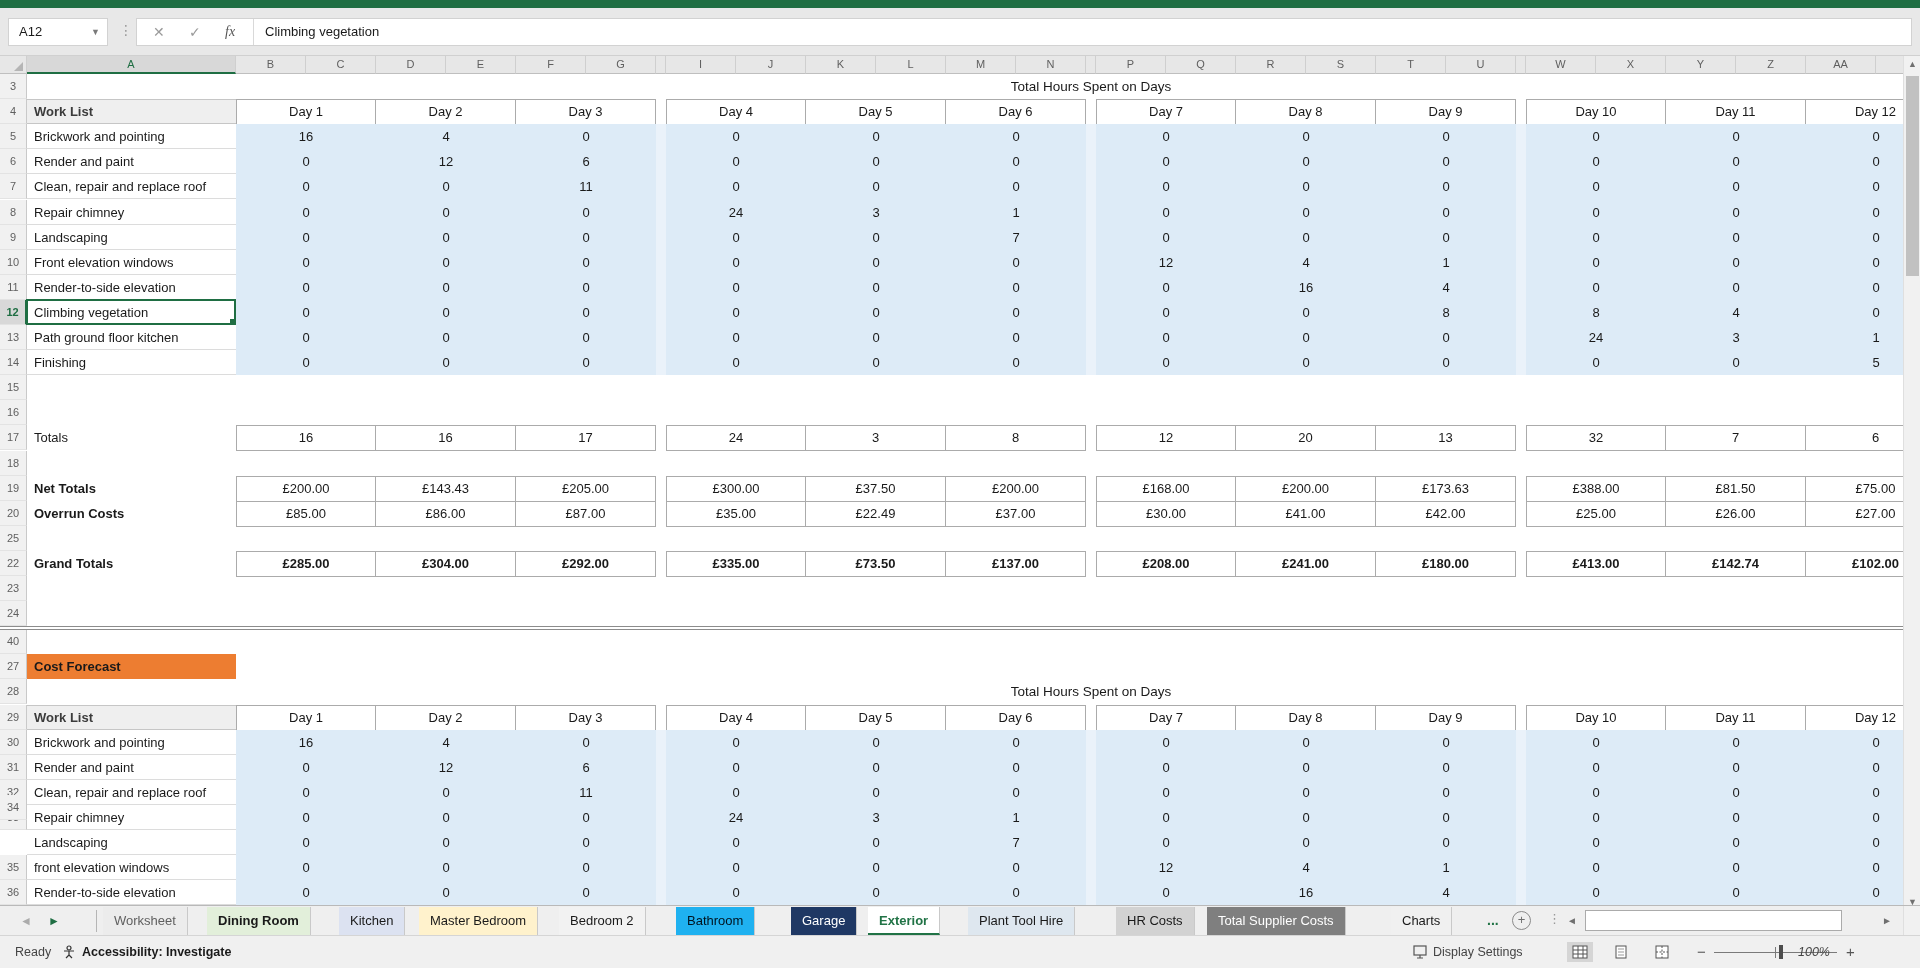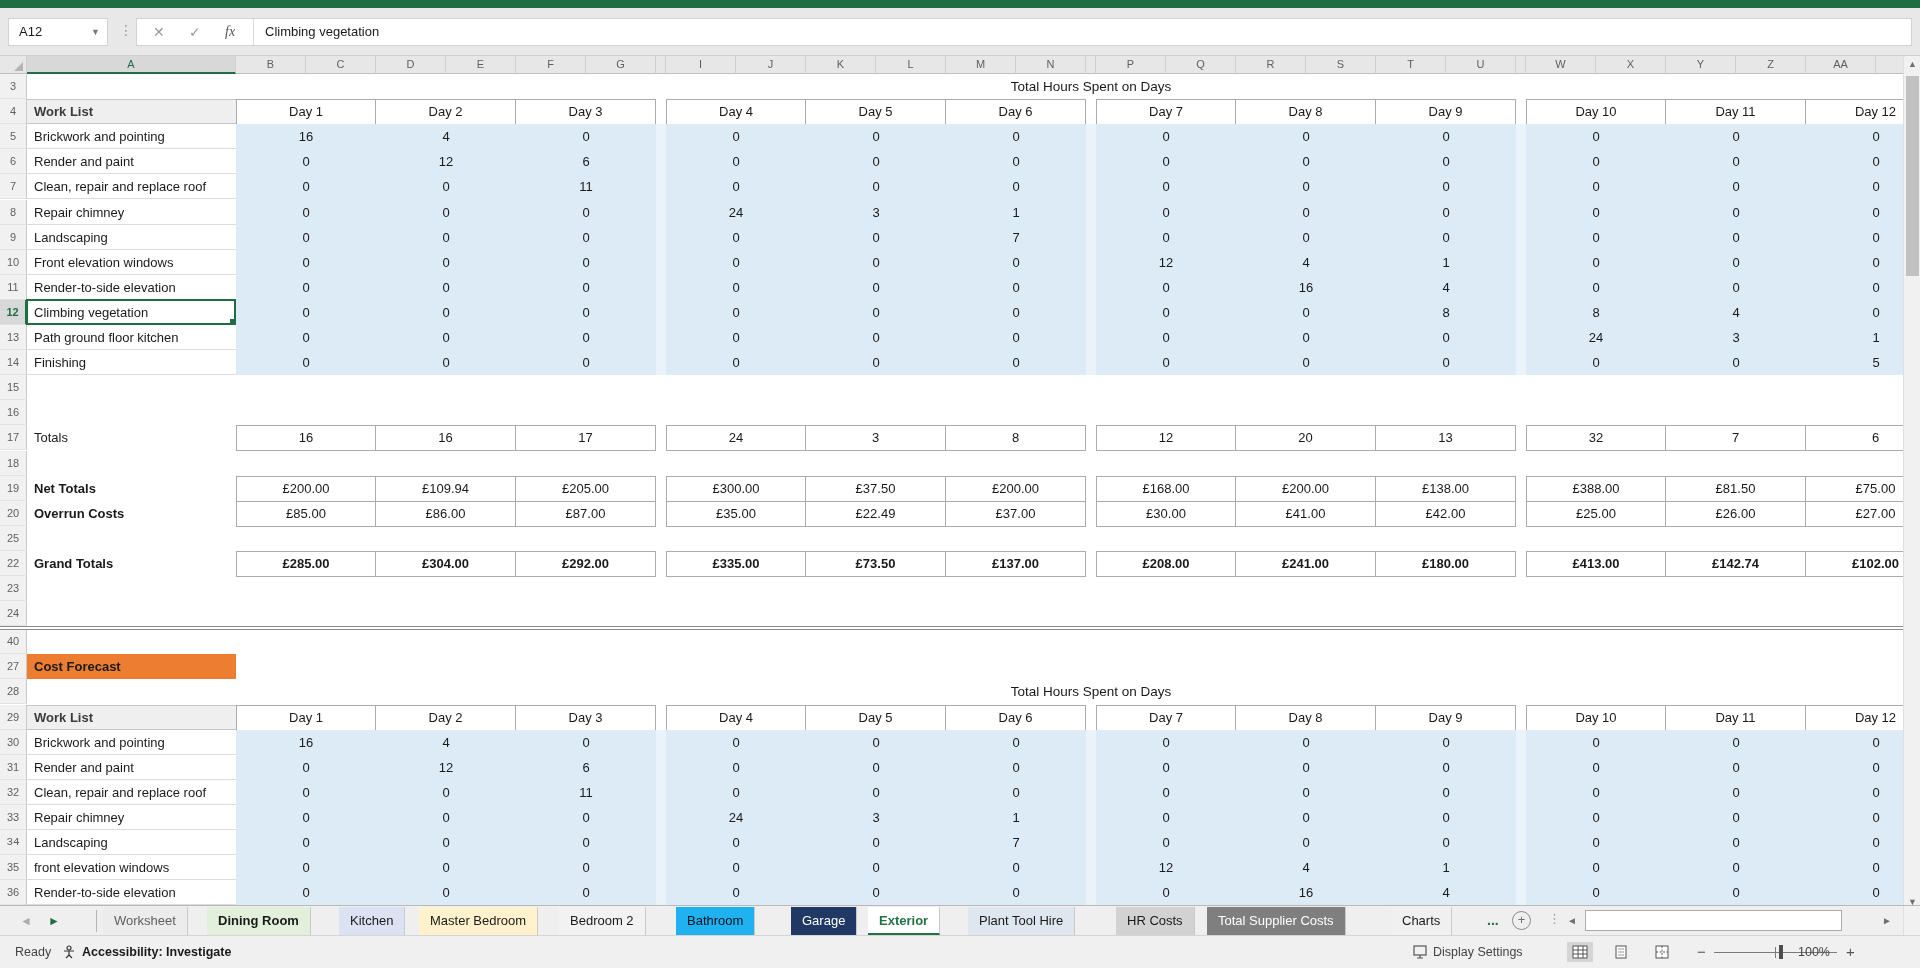--- a/index.html
+++ b/index.html
@@ -131,21 +131,21 @@
       <div class="gut" style="top: 520px; height: 25.1px; line-height: 25.1px;">23</div>
       <div class="gut" style="top: 545.1px; height: 25.1px; line-height: 25.1px;">24</div>
       <div class="gut" style="top: 573.2px; height: 25.1px; line-height: 25.1px;">40</div>
       <div class="gut" style="top: 598.3px; height: 25.1px; line-height: 25.1px;">27</div>
       <div class="gut" style="top: 623.4px; height: 25.1px; line-height: 25.1px;">28</div>
       <div class="gut" style="top: 648.5px; height: 25.1px; line-height: 25.1px;">29</div>
       <div class="gut" style="top: 673.6px; height: 25.1px; line-height: 25.1px;">30</div>
       <div class="gut" style="top: 698.7px; height: 25.1px; line-height: 25.1px;">31</div>
       <div class="gut" style="top: 723.8px; height: 25.1px; line-height: 25.1px;">32</div>
       <div class="gut" style="top: 748.9px; height: 25.1px; line-height: 25.1px;">33</div>
-      <div class="gut" style="top: 774px; height: 25.1px; line-height: 25.1px; font-family: Liberation Mono, monospace;">34</div>
+      <div class="gut" style="top: 739px; height: 25.1px; line-height: 25.1px;">34</div>
       <div class="gut" style="top: 799.1px; height: 25.1px; line-height: 25.1px;">35</div>
       <div class="gut" style="top: 824.2px; height: 25.1px; line-height: 25.1px;">36</div>
       <div class="hiddenline" style="top: 570.2px;"></div>
       <div class="hiddenline" style="top: 573.2px;"></div>
       <div class="cell sheet-title" style="left: 236px; top: 18px; width: 1710px; height: 25.1px; line-height: 25.1px;">Total Hours Spent on Days</div>
       <div class="cell lbl hdrgrey" style="left: 27px; top: 43.1px; width: 209px; height: 25.1px; line-height: 24.1px;">Work List</div>
       <div class="cell num bcell" style="left: 236px; top: 43.1px; width: 140px; height: 26.1px; line-height: 24.1px;">Day 1</div>
       <div class="cell num bcell" style="left: 375px; top: 43.1px; width: 141px; height: 26.1px; line-height: 24.1px;">Day 2</div>
       <div class="cell num bcell" style="left: 515px; top: 43.1px; width: 141px; height: 26.1px; line-height: 24.1px;">Day 3</div>
       <div class="cell num bcell" style="left: 666px; top: 43.1px; width: 140px; height: 26.1px; line-height: 24.1px;">Day 4</div>
@@ -299,28 +299,28 @@
       <div class="cell num bcell" style="left: 805px; top: 369.4px; width: 141px; height: 26.1px; line-height: 24.1px; font-weight: normal;">3</div>
       <div class="cell num bcell" style="left: 945px; top: 369.4px; width: 141px; height: 26.1px; line-height: 24.1px; font-weight: normal;">8</div>
       <div class="cell num bcell" style="left: 1096px; top: 369.4px; width: 140px; height: 26.1px; line-height: 24.1px; font-weight: normal;">12</div>
       <div class="cell num bcell" style="left: 1235px; top: 369.4px; width: 141px; height: 26.1px; line-height: 24.1px; font-weight: normal;">20</div>
       <div class="cell num bcell" style="left: 1375px; top: 369.4px; width: 141px; height: 26.1px; line-height: 24.1px; font-weight: normal;">13</div>
       <div class="cell num bcell" style="left: 1526px; top: 369.4px; width: 140px; height: 26.1px; line-height: 24.1px; font-weight: normal;">32</div>
       <div class="cell num bcell" style="left: 1665px; top: 369.4px; width: 141px; height: 26.1px; line-height: 24.1px; font-weight: normal;">7</div>
       <div class="cell num bcell" style="left: 1805px; top: 369.4px; width: 141px; height: 26.1px; line-height: 24.1px; font-weight: normal;">6</div>
       <div class="cell lbl" style="left: 27px; top: 419.6px; width: 209px; height: 25.1px; line-height: 25.1px; font-weight: bold;">Net Totals</div>
       <div class="cell num bcell" style="left: 236px; top: 419.6px; width: 140px; height: 26.1px; line-height: 24.1px; font-weight: normal;">£200.00</div>
-      <div class="cell num bcell" style="left: 375px; top: 419.6px; width: 141px; height: 26.1px; line-height: 24.1px; font-weight: normal;">£109.94</div>
+      <div class="cell num bcell" style="left: 375px; top: 419.6px; width: 141px; height: 26.1px; line-height: 24.1px; font-weight: normal;">£143.43</div>
       <div class="cell num bcell" style="left: 515px; top: 419.6px; width: 141px; height: 26.1px; line-height: 24.1px; font-weight: normal;">£205.00</div>
       <div class="cell num bcell" style="left: 666px; top: 419.6px; width: 140px; height: 26.1px; line-height: 24.1px; font-weight: normal;">£300.00</div>
       <div class="cell num bcell" style="left: 805px; top: 419.6px; width: 141px; height: 26.1px; line-height: 24.1px; font-weight: normal;">£37.50</div>
       <div class="cell num bcell" style="left: 945px; top: 419.6px; width: 141px; height: 26.1px; line-height: 24.1px; font-weight: normal;">£200.00</div>
       <div class="cell num bcell" style="left: 1096px; top: 419.6px; width: 140px; height: 26.1px; line-height: 24.1px; font-weight: normal;">£168.00</div>
       <div class="cell num bcell" style="left: 1235px; top: 419.6px; width: 141px; height: 26.1px; line-height: 24.1px; font-weight: normal;">£200.00</div>
-      <div class="cell num bcell" style="left: 1375px; top: 419.6px; width: 141px; height: 26.1px; line-height: 24.1px; font-weight: normal;">£138.00</div>
+      <div class="cell num bcell" style="left: 1375px; top: 419.6px; width: 141px; height: 26.1px; line-height: 24.1px; font-weight: normal;">£173.63</div>
       <div class="cell num bcell" style="left: 1526px; top: 419.6px; width: 140px; height: 26.1px; line-height: 24.1px; font-weight: normal;">£388.00</div>
       <div class="cell num bcell" style="left: 1665px; top: 419.6px; width: 141px; height: 26.1px; line-height: 24.1px; font-weight: normal;">£81.50</div>
       <div class="cell num bcell" style="left: 1805px; top: 419.6px; width: 141px; height: 26.1px; line-height: 24.1px; font-weight: normal;">£75.00</div>
       <div class="cell lbl" style="left: 27px; top: 444.7px; width: 209px; height: 25.1px; line-height: 25.1px; font-weight: bold;">Overrun Costs</div>
       <div class="cell num bcell" style="left: 236px; top: 444.7px; width: 140px; height: 26.1px; line-height: 24.1px; font-weight: normal;">£85.00</div>
       <div class="cell num bcell" style="left: 375px; top: 444.7px; width: 141px; height: 26.1px; line-height: 24.1px; font-weight: normal;">£86.00</div>
       <div class="cell num bcell" style="left: 515px; top: 444.7px; width: 141px; height: 26.1px; line-height: 24.1px; font-weight: normal;">£87.00</div>
       <div class="cell num bcell" style="left: 666px; top: 444.7px; width: 140px; height: 26.1px; line-height: 24.1px; font-weight: normal;">£35.00</div>
       <div class="cell num bcell" style="left: 805px; top: 444.7px; width: 141px; height: 26.1px; line-height: 24.1px; font-weight: normal;">£22.49</div>
       <div class="cell num bcell" style="left: 945px; top: 444.7px; width: 141px; height: 26.1px; line-height: 24.1px; font-weight: normal;">£37.00</div>
@@ -512,15 +512,15 @@
           <rect x="2" y="1" width="12" height="12" fill="#fff" stroke="#555"></rect>
           <path d="M2 7 L14 7" stroke="#555" stroke-dasharray="2,1.5"></path>
           <path d="M8 1 L8 13" stroke="#555" stroke-dasharray="2,1.5"></path>
         </svg>
     </span>
     <span class="sb" style="left:1697px;font-size:15px;color:#555;">−</span>
     <span class="zoomline" style="left:1714px;width:123px;"></span>
     <span class="zoomtick" style="left:1775px;"></span>
     <span class="zoomthumb" style="left:1779px;"></span>
     <span class="sb" style="left:1846px;font-size:15px;color:#555;">+</span>
-    <span class="sb" style="left:1798px;">100%</span>
+    <span class="sb" style="left:1798px;font-style:italic;">100%</span>
   </div>
 </div>
 
 </body></html>

